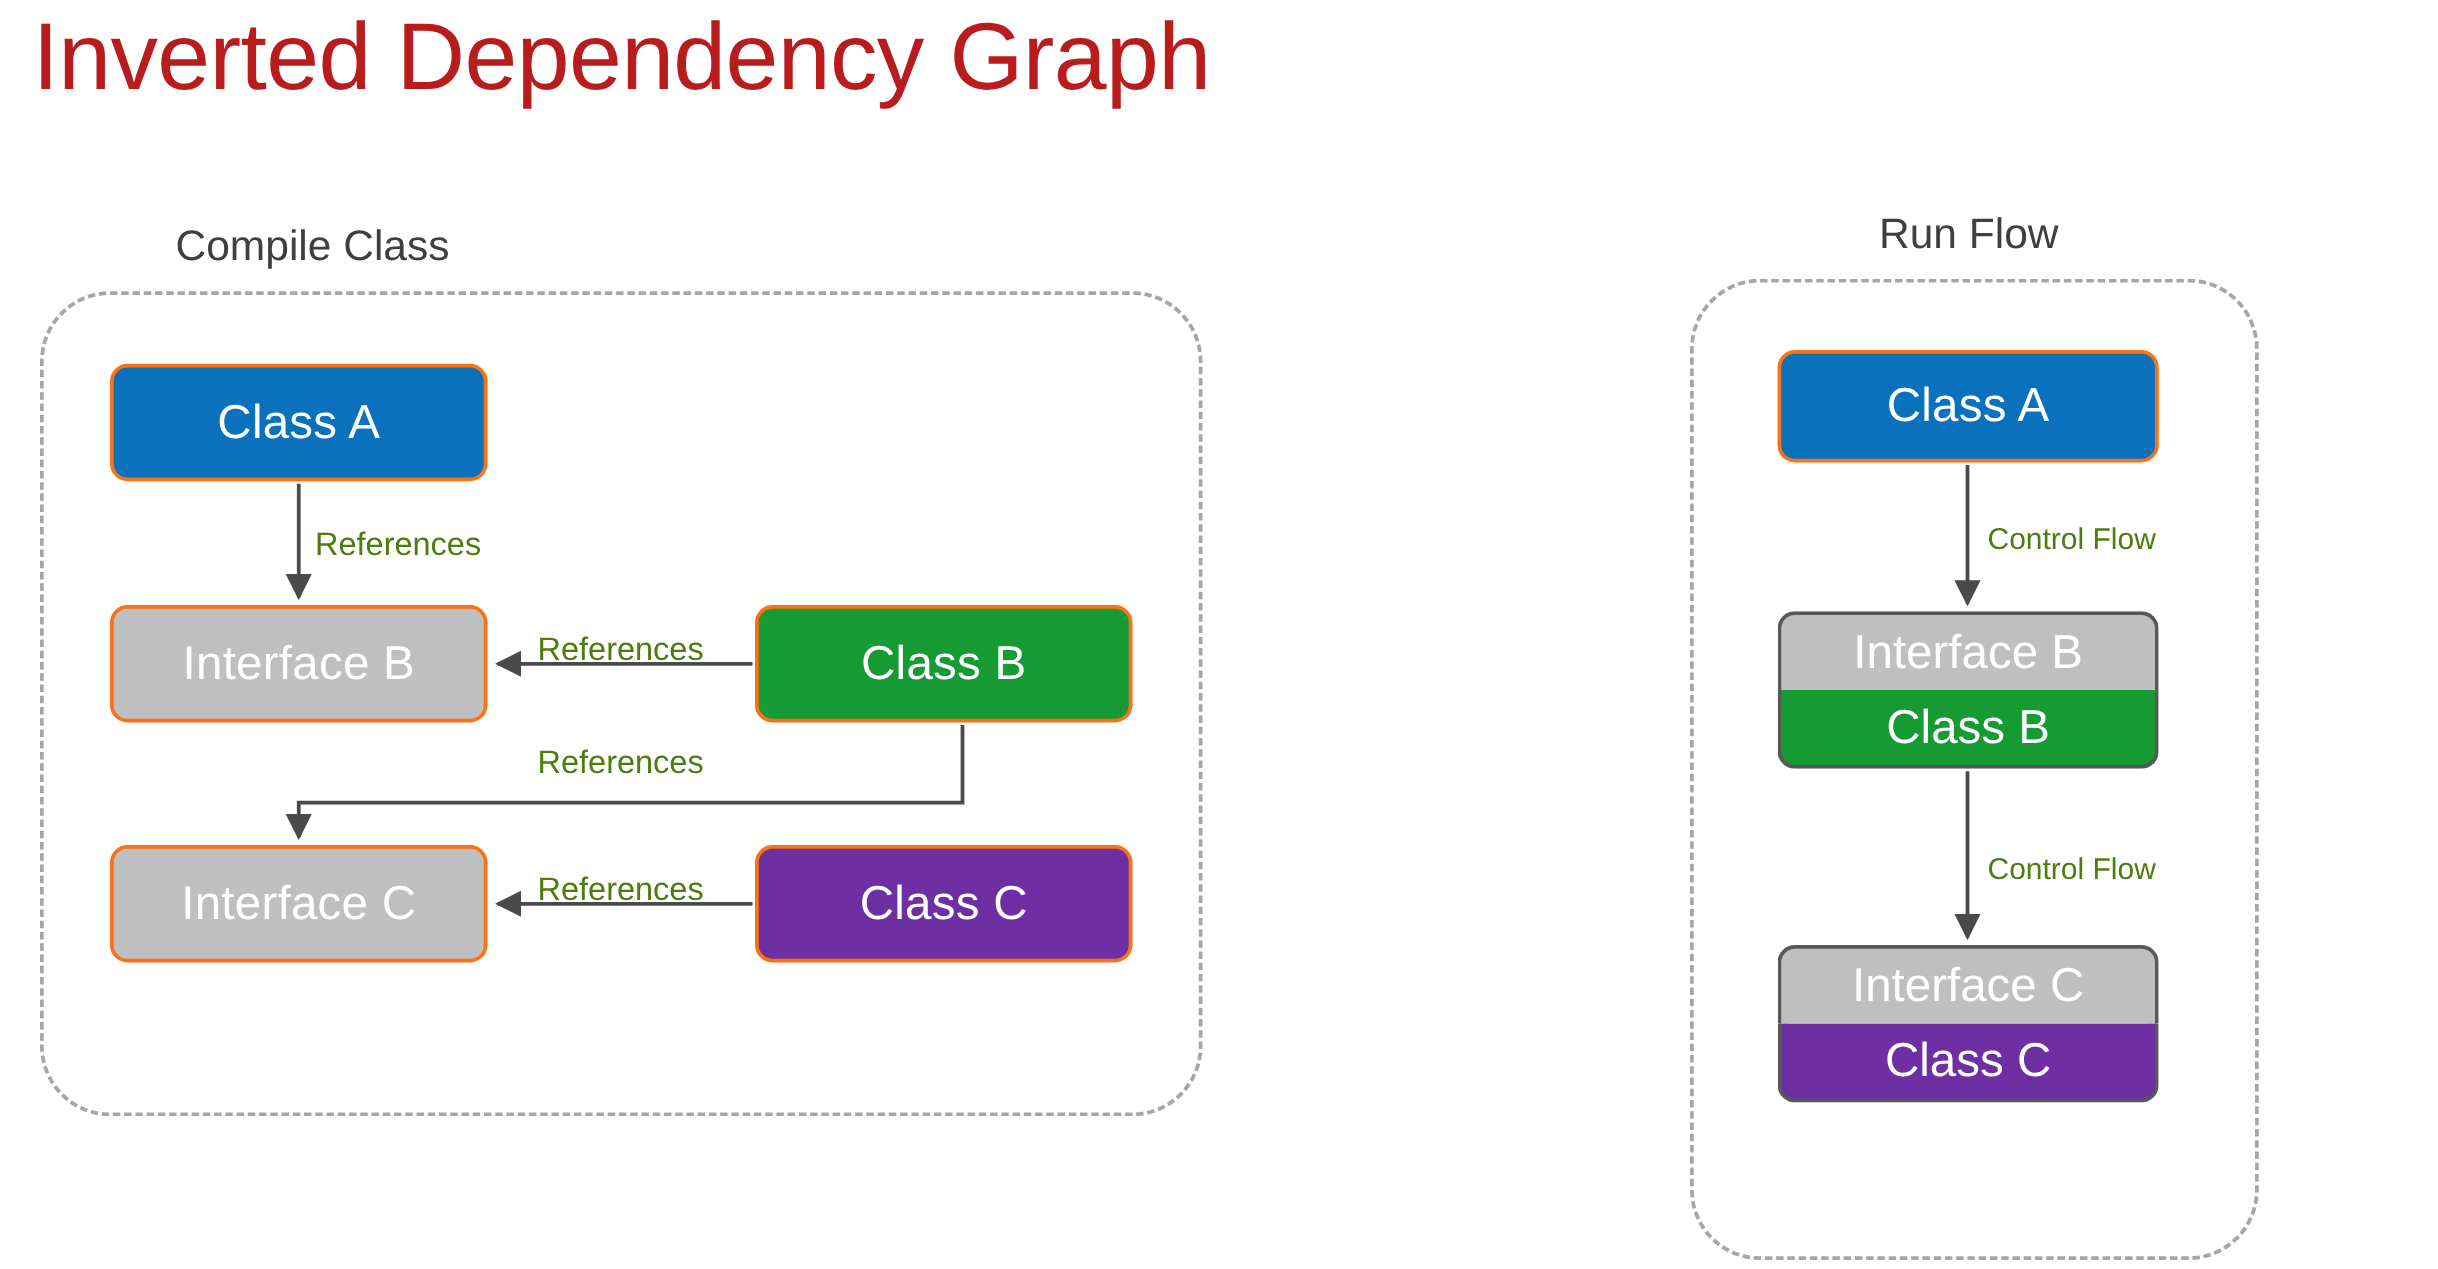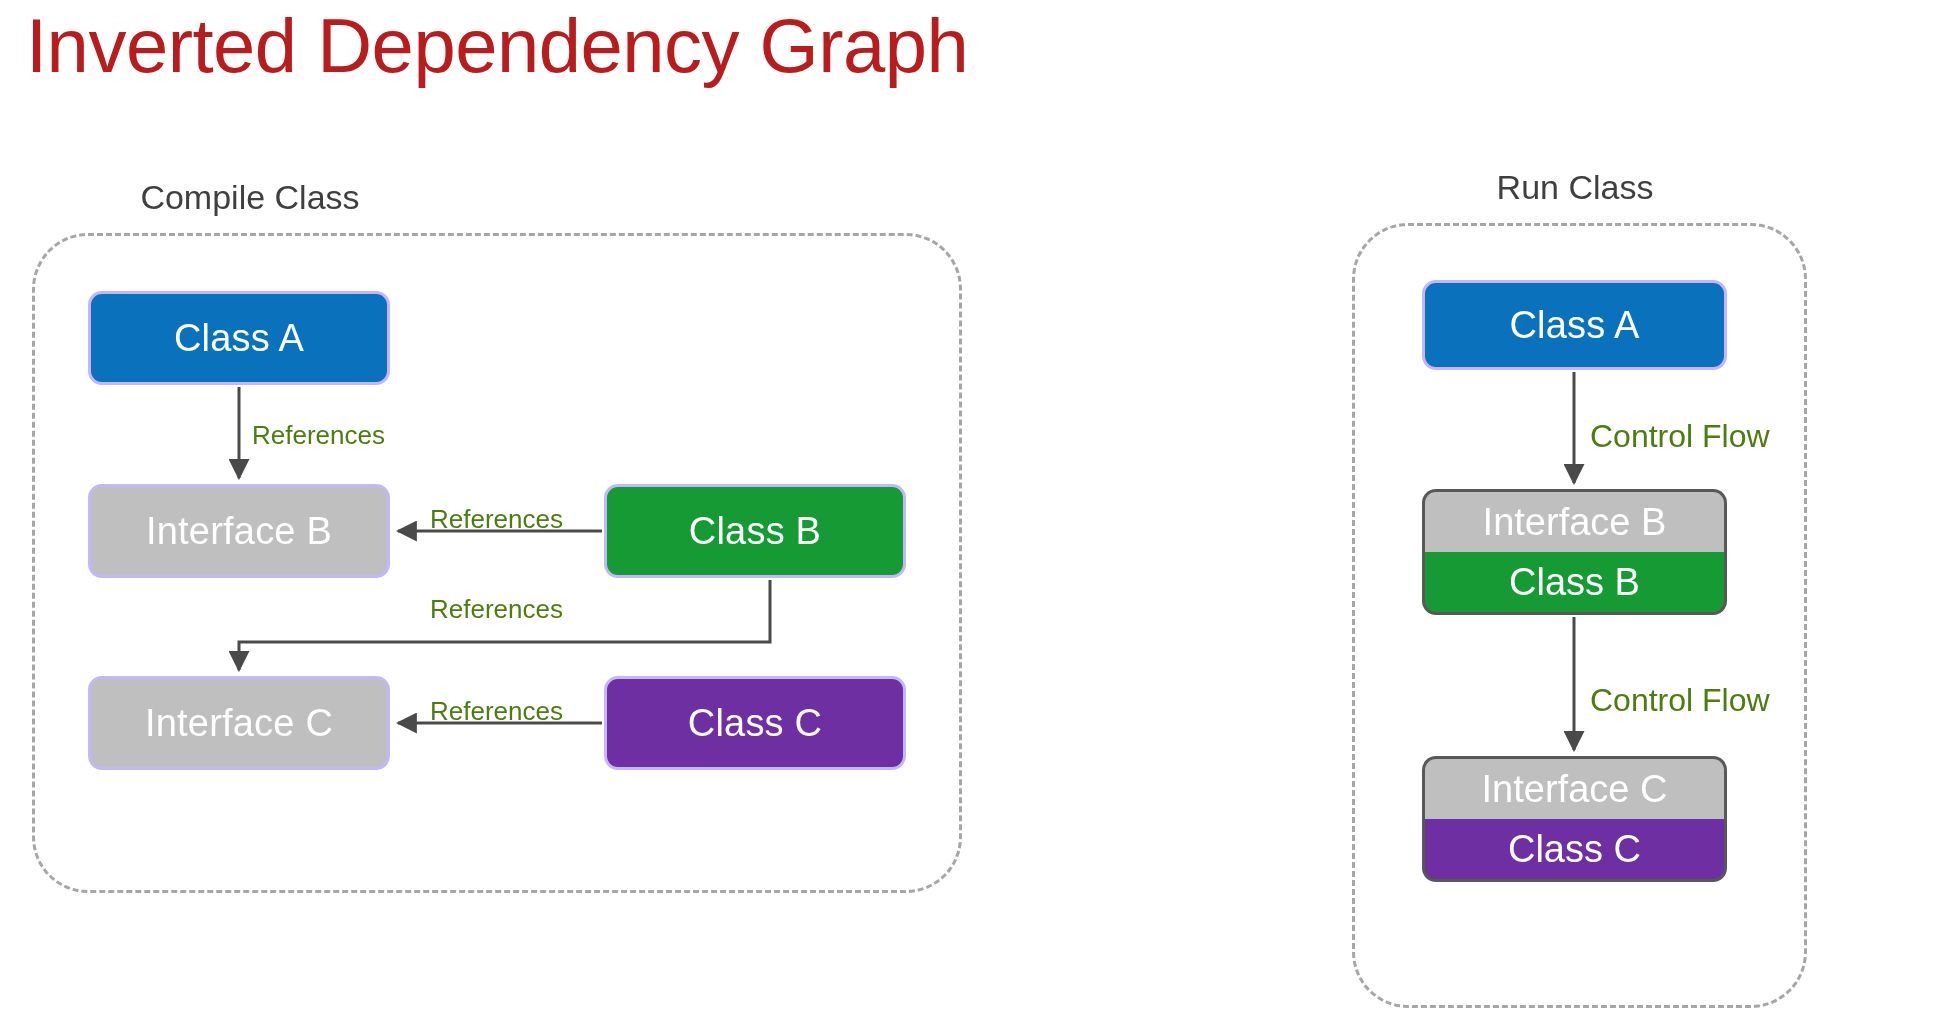--- a/index.html
+++ b/index.html
@@ -49,21 +49,21 @@
     background: transparent;
     box-sizing: border-box;
   }
   #zone-compile { left: 32px;  top: 233px; width: 930px; height: 660px; }
   #zone-run     { left: 1352px; top: 223px; width: 455px; height: 785px; }
 
   
   .node {
     position: absolute;
     box-sizing: border-box;
-    border: 3px solid #c4b5fd;
+    border: 3px solid #f97316;
     border-radius: 14px;
     display: flex;
     align-items: center;
     justify-content: center;
     color: #ffffff;
     font-size: 38px;
     font-weight: 400;
     letter-spacing: 0.2px;
     white-space: nowrap;
   }
@@ -106,21 +106,21 @@
   .stack .half.bottom.purple { background: #6E2FA3; }
 
   
   .edge-label {
     position: absolute;
     font-size: 26px;
     color: #4d7c0f;
     white-space: nowrap;
   }
   .edge-label.big {
-    font-size: 32px;
+    font-size: 24px;
   }
 
   
   #connectors {
     position: absolute;
     left: 0;
     top: 0;
     width: 1950px;
     height: 1015px;
     pointer-events: none;
@@ -146,21 +146,21 @@
 <div class="node purple" style="left:604px; top:676px; width:302px; height:94px;">Class C</div>
 
 <div class="edge-label" style="left:252px; top:420px;">References</div>
 
 <div class="edge-label" style="left:430px; top:504px;">References</div>
 
 <div class="edge-label" style="left:430px; top:594px;">References</div>
 
 <div class="edge-label" style="left:430px; top:696px;">References</div>
 
-<div class="panel-caption" id="caption-run">Run Class</div>
+<div class="panel-caption" id="caption-run">Run Flow</div>
 
 <div class="dashed-zone" id="zone-run"></div>
 
 <div class="node blue" style="left:1422px; top:280px; width:305px; height:90px;">Class A</div>
 
 <div class="stack" style="left:1422px; top:489px; width:305px; height:126px;">
   <div class="half top">Interface B</div>
   <div class="half bottom green">Class B</div>
 </div>
 

